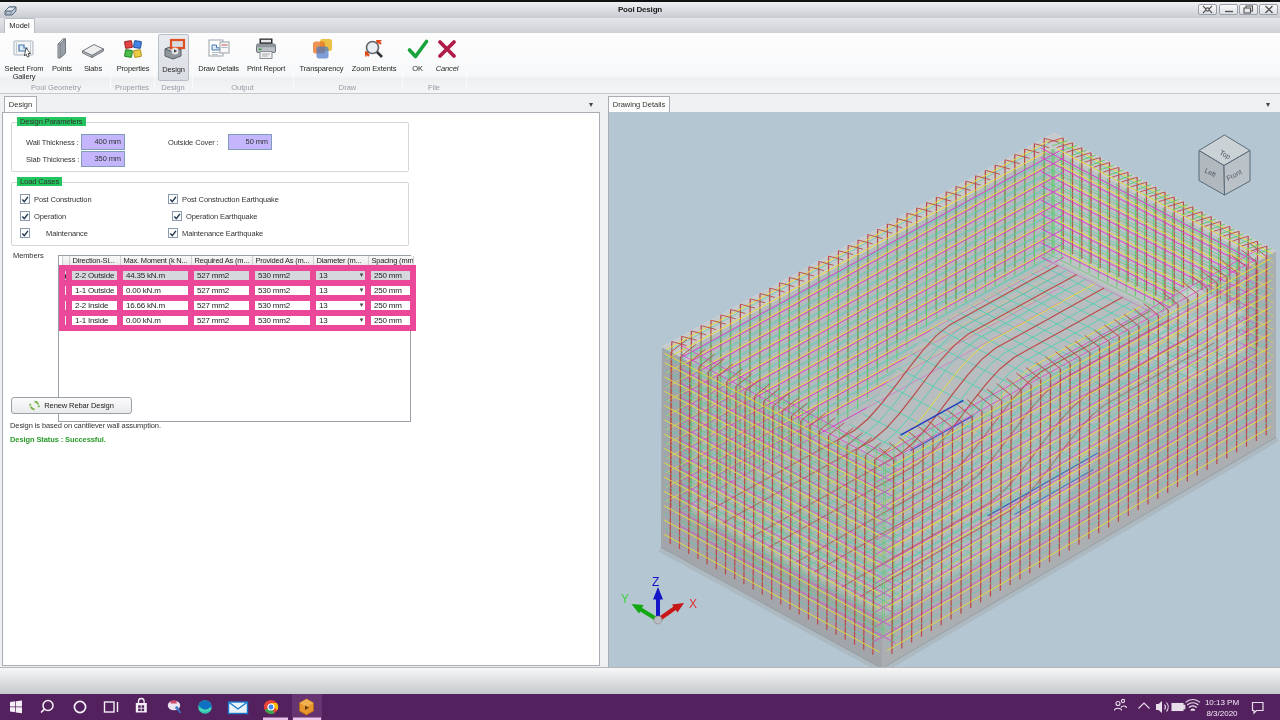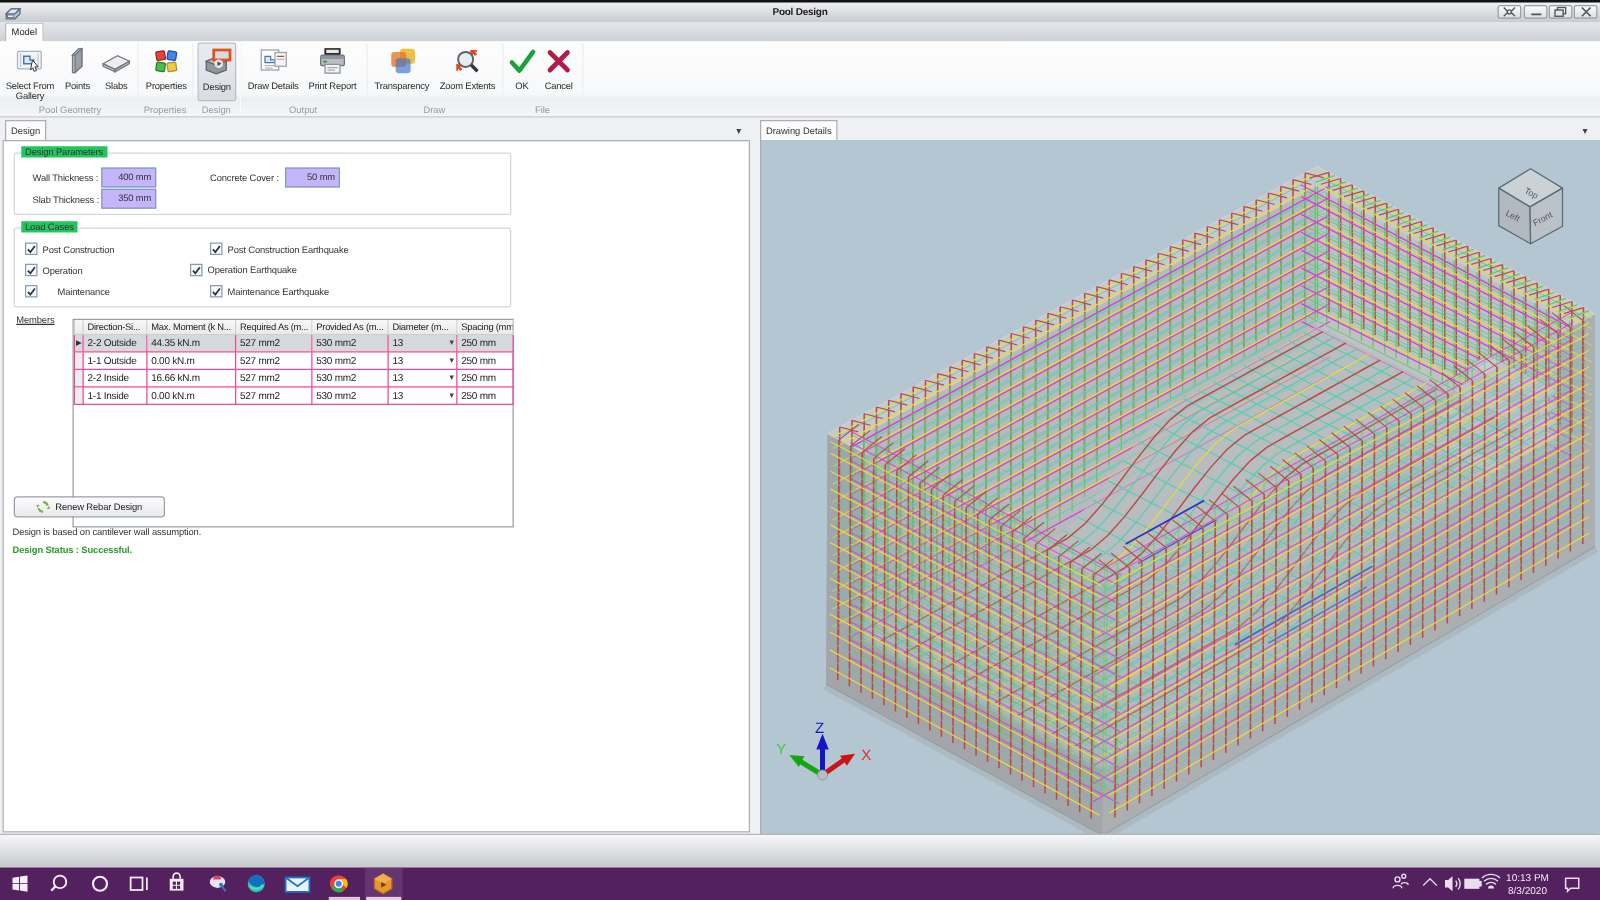--- a/index.html
+++ b/index.html
@@ -41,21 +41,21 @@
 #members { position:absolute; left:5px; top:151px; width:41px; height:126px; border:1px solid #828790;
   background:#fff; overflow:hidden; }
 .mi { height:10.2px; line-height:10.2px; padding-left:3px; }
 .mi.sel { background:#d2d6da; }
 #grid { position:absolute; left:55px; top:142px; width:353px; height:167px; border:1px solid #9aa0a8;
   background:#fff; }
 #grid table { border-collapse:collapse; font-size:8px; letter-spacing:-0.2px; color:#222; width:351px;
   table-layout:fixed; }
 #grid th { background:linear-gradient(#f8f8f8,#e9eaeb); border:1px solid #cdd0d3; border-top:none;
   font-weight:normal; text-align:left; padding:0 0 0 3px; height:11px; overflow:hidden; white-space:nowrap; font-size:7.5px; }
-#grid td { border:1px solid #ec4899; padding:0 0 0 3px; height:14px; overflow:hidden; white-space:nowrap; }
+#grid td { border:6px solid #ec4899; padding:0 0 0 3px; height:14px; overflow:hidden; white-space:nowrap; }
 #grid tr.sel td { background:#d5d9dd; }
 #grid td.ind { background:#eceded; padding:0; font-size:6px; color:#333; text-align:center; }
 #grid td.dia .dd { float:right; font-size:7px; color:#444; margin-right:2px; }
 #renew { position:absolute; left:8px; top:284px; width:121px; height:17px;
   background:linear-gradient(#fbfbfc,#e9eaec); border:1px solid #9aa0a8; border-radius:3px;
   display:flex; align-items:center; justify-content:center; gap:4px; color:#222; }
 #bstrip { position:absolute; left:0; top:667px; width:1280px; height:27px;
   background:linear-gradient(#f7f7f8,#c6c8cc); border-top:1px solid #b4b6ba; }
 #taskbar { position:absolute; left:0; top:694px; width:1280px; height:26px; background:#54215f; }
 </style></head><body>
@@ -212,21 +212,21 @@
       <div class="rlab">Zoom Extents</div>
     </div>
     <div class="rbtn" style="left:405px;width:25px;">
       <div class="rico">
         <svg width="24" height="24" viewBox="0 0 24 24">
           <path d="M3.5 13 l6 6.5 L20.5 4.5" fill="none" stroke="#18a23c" stroke-width="3.6" stroke-linecap="round" stroke-linejoin="round"></path>
         </svg>
       </div>
       <div class="rlab">OK</div>
     </div>
-    <div class="rbtn" style="left:432px;width:30px;">
+    <div class="rbtn" style="left:432px;width:30px;font-style:italic;">
       <div class="rico">
         <svg width="24" height="24" viewBox="0 0 24 24">
           <path d="M5 5 L19 19 M19 5 L5 19" stroke="#b01c48" stroke-width="3.8" stroke-linecap="round"></path>
         </svg>
       </div>
       <div class="rlab">Cancel</div>
     </div>
     <div class="rgrp" style="left:2px;width:108px">Pool Geometry</div>
     <div class="rgrp" style="left:110px;width:44px">Properties</div>
     <div class="rgrp" style="left:154px;width:38px">Design</div>
@@ -238,21 +238,21 @@
   <div class="ptab" style="left:4px;width:33px">Design</div>
   <div class="parrow" style="left:589px">▾</div>
   <div class="ptab" style="left:608px;width:62px">Drawing Details</div>
   <div class="parrow" style="left:1266px">▾</div>
   <div id="lpanel">
     <div class="gbox" style="left:8px;top:9px;width:398px;height:50px">
         <span class="glab">Design Parameters</span>
       </div>
     <div class="flab" style="left:23px;top:25px">Wall Thickness :</div>
     <div class="fbox" style="left:78px;top:21px;width:44px">400 mm</div>
-    <div class="flab" style="left:165px;top:25px">Concrete Cover :</div>
+    <div class="flab" style="left:165px;top:25px">Outside Cover :</div>
     <div class="fbox" style="left:225px;top:21px;width:44px">50 mm</div>
     <div class="flab" style="left:23px;top:42px">Slab Thickness :</div>
     <div class="fbox" style="left:78px;top:38px;width:44px">350 mm</div>
     <div class="gbox" style="left:8px;top:69px;width:398px;height:64px">
         <span class="glab">Load Cases</span>
       </div>
     <div style="position:absolute;left:17px;top:81px;display:flex;align-items:center">
         <span class="cb">
           <svg width="9" height="9" viewBox="0 0 9 9">
             <path d="M1.5 4.5 l2.2 2.5 L7.8 1.5" fill="none" stroke="#21374f" stroke-width="1.6"></path>
@@ -269,21 +269,21 @@
         <span style="margin-left:4px">Post Construction Earthquake</span>
       </div>
       <div style="position:absolute;left:17px;top:98px;display:flex;align-items:center">
         <span class="cb">
           <svg width="9" height="9" viewBox="0 0 9 9">
             <path d="M1.5 4.5 l2.2 2.5 L7.8 1.5" fill="none" stroke="#21374f" stroke-width="1.6"></path>
           </svg>
         </span>
         <span style="margin-left:4px">Operation</span>
       </div>
-      <div style="position:absolute;left:149px;top:98px;display:flex;align-items:flex-start">
+      <div style="position:absolute;left:169px;top:98px;display:flex;align-items:center">
         <span class="cb">
           <svg width="9" height="9" viewBox="0 0 9 9">
             <path d="M1.5 4.5 l2.2 2.5 L7.8 1.5" fill="none" stroke="#21374f" stroke-width="1.6"></path>
           </svg>
         </span>
         <span style="margin-left:4px">Operation Earthquake</span>
       </div>
       <div style="position:absolute;left:17px;top:115px;display:flex;align-items:center">
         <span class="cb">
           <svg width="9" height="9" viewBox="0 0 9 9">
@@ -293,21 +293,21 @@
         <span style="margin-left:16px">Maintenance</span>
       </div>
       <div style="position:absolute;left:165px;top:115px;display:flex;align-items:center">
         <span class="cb">
           <svg width="9" height="9" viewBox="0 0 9 9">
             <path d="M1.5 4.5 l2.2 2.5 L7.8 1.5" fill="none" stroke="#21374f" stroke-width="1.6"></path>
           </svg>
         </span>
         <span style="margin-left:4px">Maintenance Earthquake</span>
       </div>
-    <div class="flab" style="left:10px;top:138px;text-decoration:underline">Members</div>
+    <div class="flab" style="left:10px;top:138px;">Members</div>
     <div id="grid">
         <table>
       <colgroup>
             <col style="width:7px">
             <col style="width:51px">
             <col style="width:71px">
             <col style="width:61px">
       <col style="width:61px">
             <col style="width:55px">
             <col style="width:45px">

